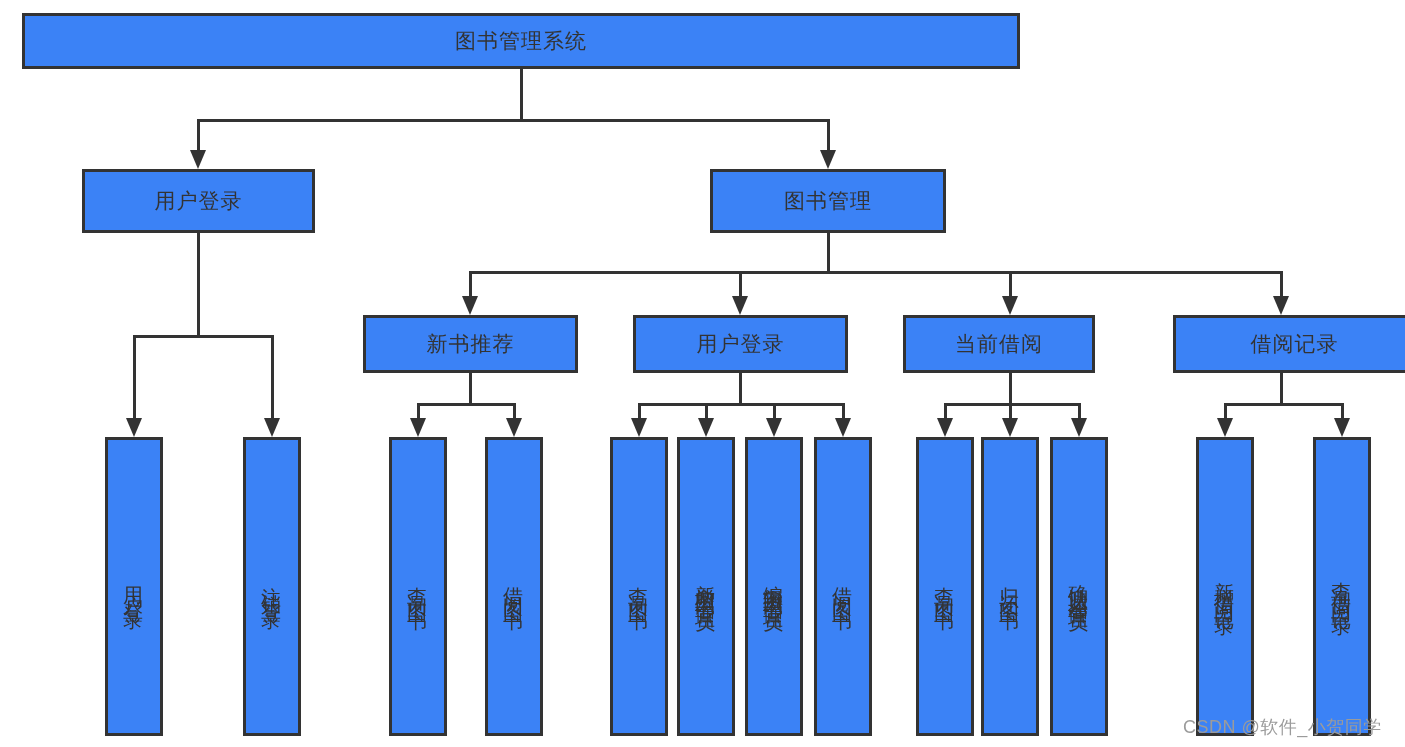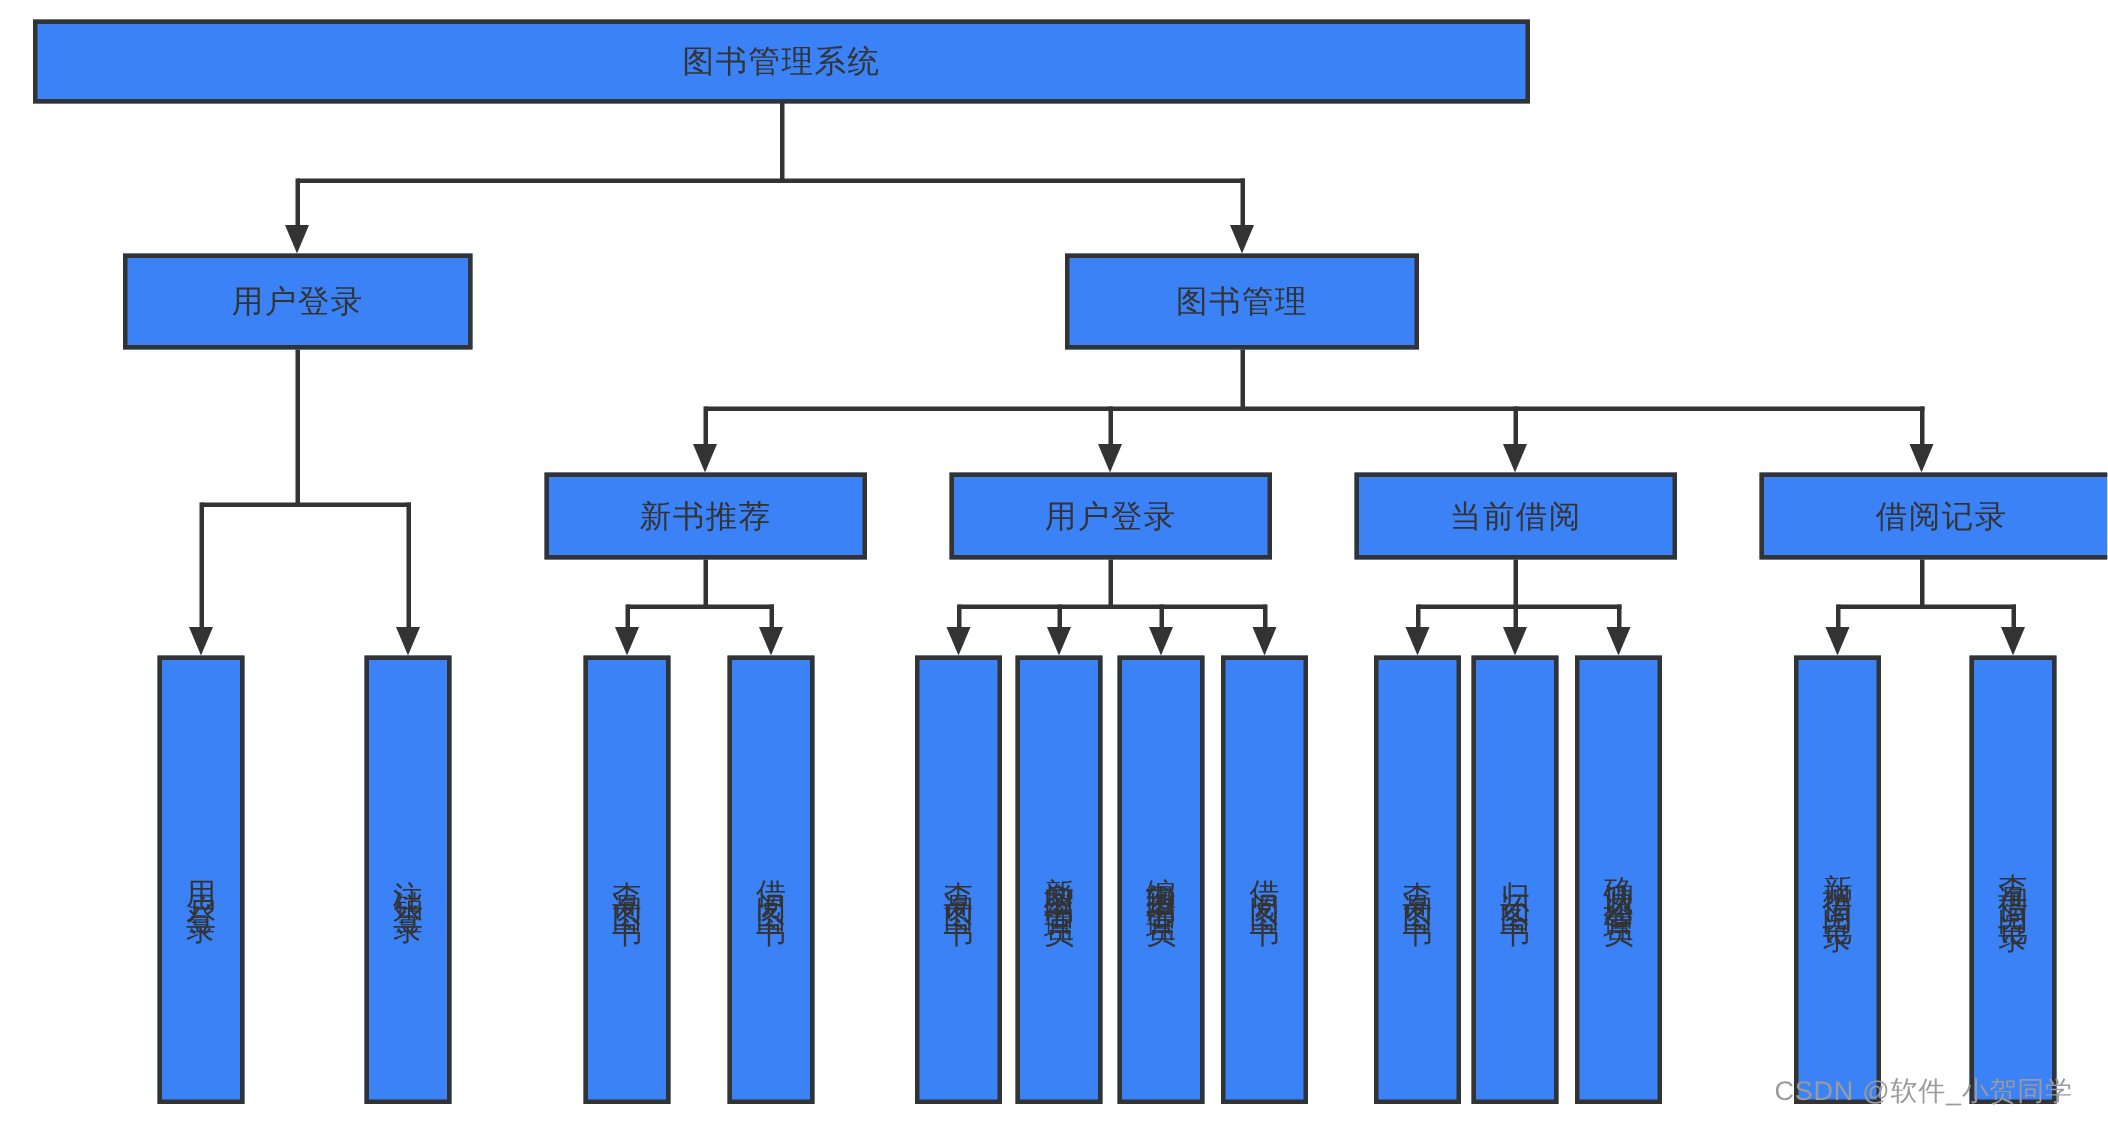--- a/index.html
+++ b/index.html
@@ -110,21 +110,21 @@
       <div class="shaft"></div>
       <div class="head"></div>
     </div>
 
   <div class="box" style="left:363px;top:315px;width:215px;height:58px;">
     <span>新书推荐</span>
   </div>
   <div class="box" style="left:633px;top:315px;width:215px;height:58px;">
     <span>用户登录</span>
   </div>
-  <div class="box" style="left:903px;top:315px;width:215px;height:58px;">
+  <div class="box" style="left:903px;top:315px;width:192px;height:58px;">
     <span>当前借阅</span>
   </div>
   <div class="box" style="left:1173px;top:315px;width:243px;height:58px;">
     <span>借阅记录</span>
   </div>
 
   <div class="vline" style="left:469px;top:373px;height:33px;"></div>
   <div class="hline" style="left:418px;top:403px;width:98px;"></div>
   <div class="arrow" style="left:410px;top:403px;height:34px;">
       <div class="shaft"></div>

